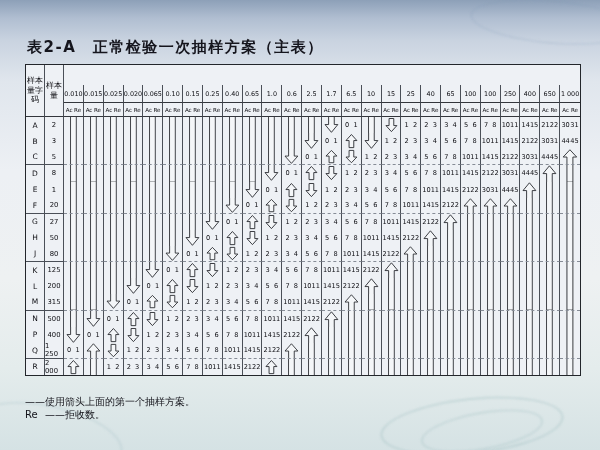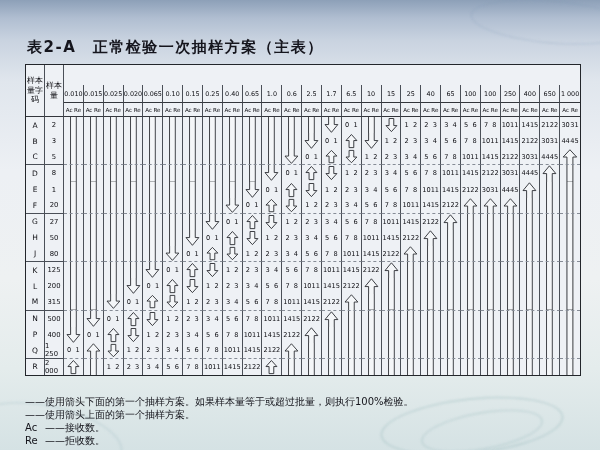--- a/index.html
+++ b/index.html
@@ -2136,18 +2136,16 @@
         </svg>
       </div>
       <div class="c  " style="grid-column:28;grid-row:19">
         <svg class="ar" viewBox="0 0 20 16" preserveAspectRatio="none">
           <rect x="7" y="-1" width="6" height="18" fill="#f4f6f8" stroke="#23262b" stroke-width="0.9"></rect>
         </svg>
       </div>
     </div>
 
   <div class="notes" id="notes">
-      <div><span class="pfx "></span>——使用箭头下面的第一个抽样方案。如果样本量等于或超过批量，则执行100%检验。</div>
       <div><span class="pfx "></span>——使用箭头上面的第一个抽样方案。</div>
-      <div><span class="pfx w">Ac</span>——接收数。</div>
       <div><span class="pfx w">Re</span>——拒收数。</div>
     </div>
 </div>
 
 </body></html>

